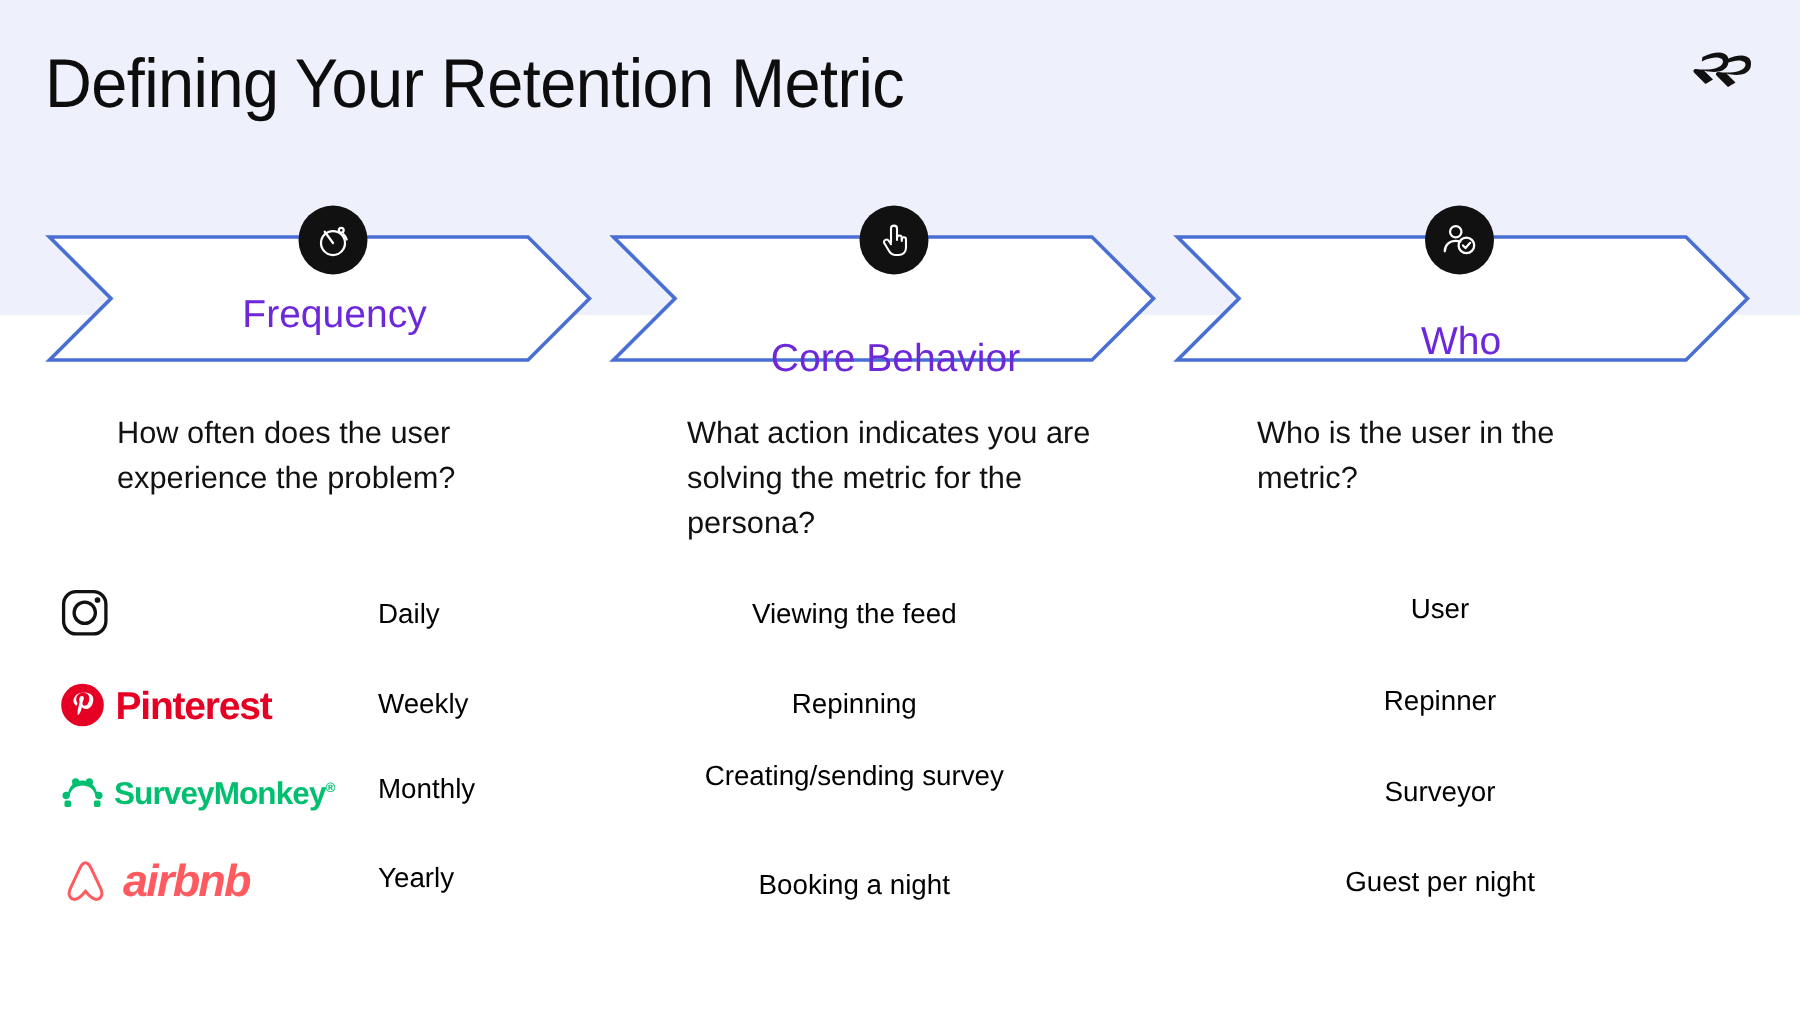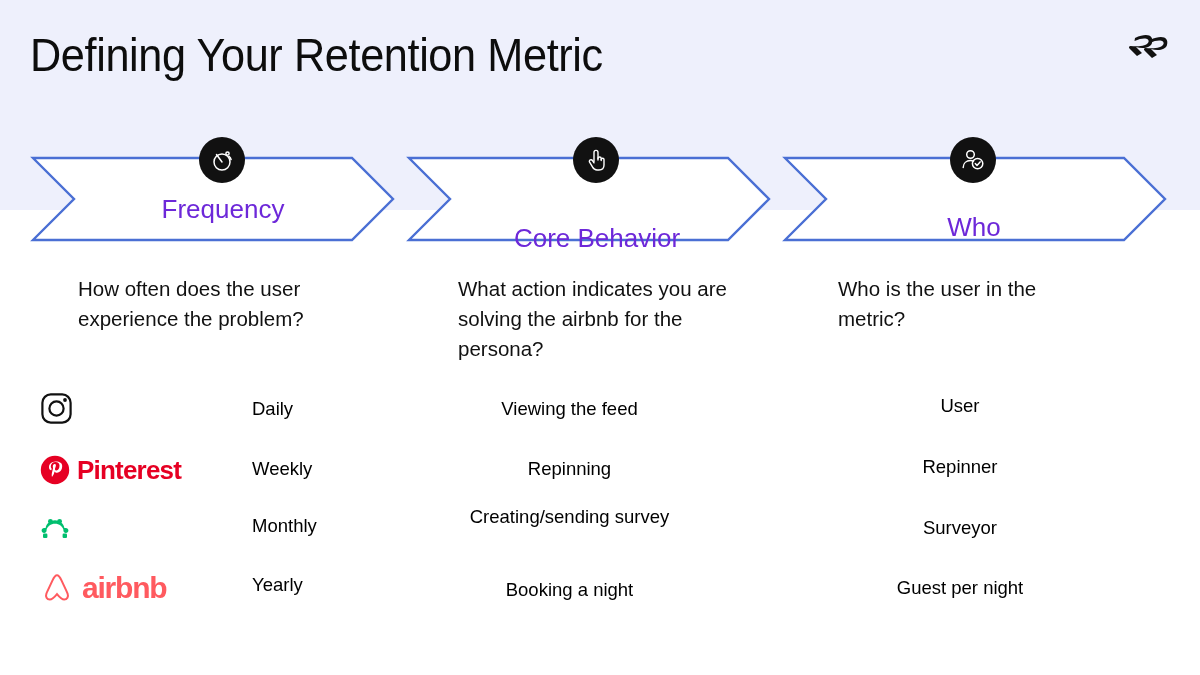--- a/index.html
+++ b/index.html
@@ -133,21 +133,21 @@
     <circle cx="17.6" cy="15.6" r="5.2"></circle>
     <path d="M15.3 15.6 L17 17.4 L20.1 13.9"></path>
   </svg>
 </div>
 
 <div class="chev-label" style="left:223px;top:194px;">Frequency</div>
 <div class="chev-label" style="left:597px;top:194px;margin-top:29px;">Core Behavior</div>
 <div class="chev-label" style="left:974px;top:212px;">Who</div>
 
 <div class="question" style="left:62px;top:274px;width:290px;">How often does the user experience the problem?</div>
-<div class="question" style="left:442px;top:274px;width:290px;">What action indicates you are solving the airbnb for the persona?</div>
+<div class="question" style="left:442px;top:274px;width:290px;">What action indicates you are solving the metric for the persona?</div>
 <div class="question" style="left:822px;top:274px;width:250px;">Who is the user in the metric?</div>
 
 <div class="logo-cell" style="top:388px;">
   <svg width="33" height="33" viewBox="0 0 33 33" fill="none" stroke="#111111" stroke-width="2.2">
     <rect x="2.4" y="2.4" width="28.2" height="28.2" rx="8.4"></rect>
     <circle cx="16.5" cy="16.5" r="7.1"></circle>
     <circle cx="25" cy="8" r="1.9" fill="#111111" stroke="none"></circle>
   </svg>
 </div>
 
@@ -160,23 +160,24 @@
 </div>
 
 <div class="logo-cell" style="top:510px;">
   <svg width="30" height="24" viewBox="0 0 30 24">
     <path d="M15 2.3 C10.2 2.3 6.4 5.6 5.6 9.9 L4.1 9.9 C2.7 9.9 1.6 11 1.6 12.4 C1.6 13.8 2.7 14.9 4.1 14.9 C5.5 14.9 6.6 13.8 6.6 12.4 L6.6 11.8 C7.3 8.3 10.8 5.7 15 5.7 C19.2 5.7 22.7 8.3 23.4 11.8 L23.4 12.4 C23.4 13.8 24.5 14.9 25.9 14.9 C27.3 14.9 28.4 13.8 28.4 12.4 C28.4 11 27.3 9.9 25.9 9.9 L24.4 9.9 C23.6 5.6 19.8 2.3 15 2.3 Z" fill="#00bf6f"></path>
     <circle cx="10.4" cy="3.3" r="2.4" fill="#00bf6f"></circle>
     <circle cx="19.6" cy="3.3" r="2.4" fill="#00bf6f"></circle>
     <rect x="3" y="15.6" width="4.4" height="4.4" rx="1.1" fill="#00bf6f"></rect>
     <rect x="22.6" y="15.6" width="4.4" height="4.4" rx="1.1" fill="#00bf6f"></rect>
   </svg>
+  <span class="sm-word"><span>SurveyMonkey</span><span class="sm-reg">®</span></span>
 </div>
 
-<div class="logo-cell" style="top:568px;">
+<div class="logo-cell" style="top:568px;font-style:italic;">
   <svg width="34" height="34" viewBox="0 0 34 34" fill="none" stroke="#ff5a5f" stroke-width="2">
     <path d="M17 4.2 C19 4.2 20.1 6.3 21.6 9.6 C23.6 14 26.6 20 27.6 22.6 C28.7 25.6 27.2 28.6 24.2 28.6 C21.8 28.6 19.6 26.4 17 23.2 C14.4 26.4 12.2 28.6 9.8 28.6 C6.8 28.6 5.3 25.6 6.4 22.6 C7.4 20 10.4 14 12.4 9.6 C13.9 6.3 15 4.2 17 4.2 Z"></path>
   </svg>
   <span class="abnb-word">airbnb</span>
 </div>
 
 <div class="val left-al" style="left:252px;top:396px;width:140px;">Daily</div>
 <div class="val left-al" style="left:252px;top:456px;width:140px;">Weekly</div>
 <div class="val left-al" style="left:252px;top:513px;width:140px;">Monthly</div>
 <div class="val left-al" style="left:252px;top:572px;width:140px;">Yearly</div>

